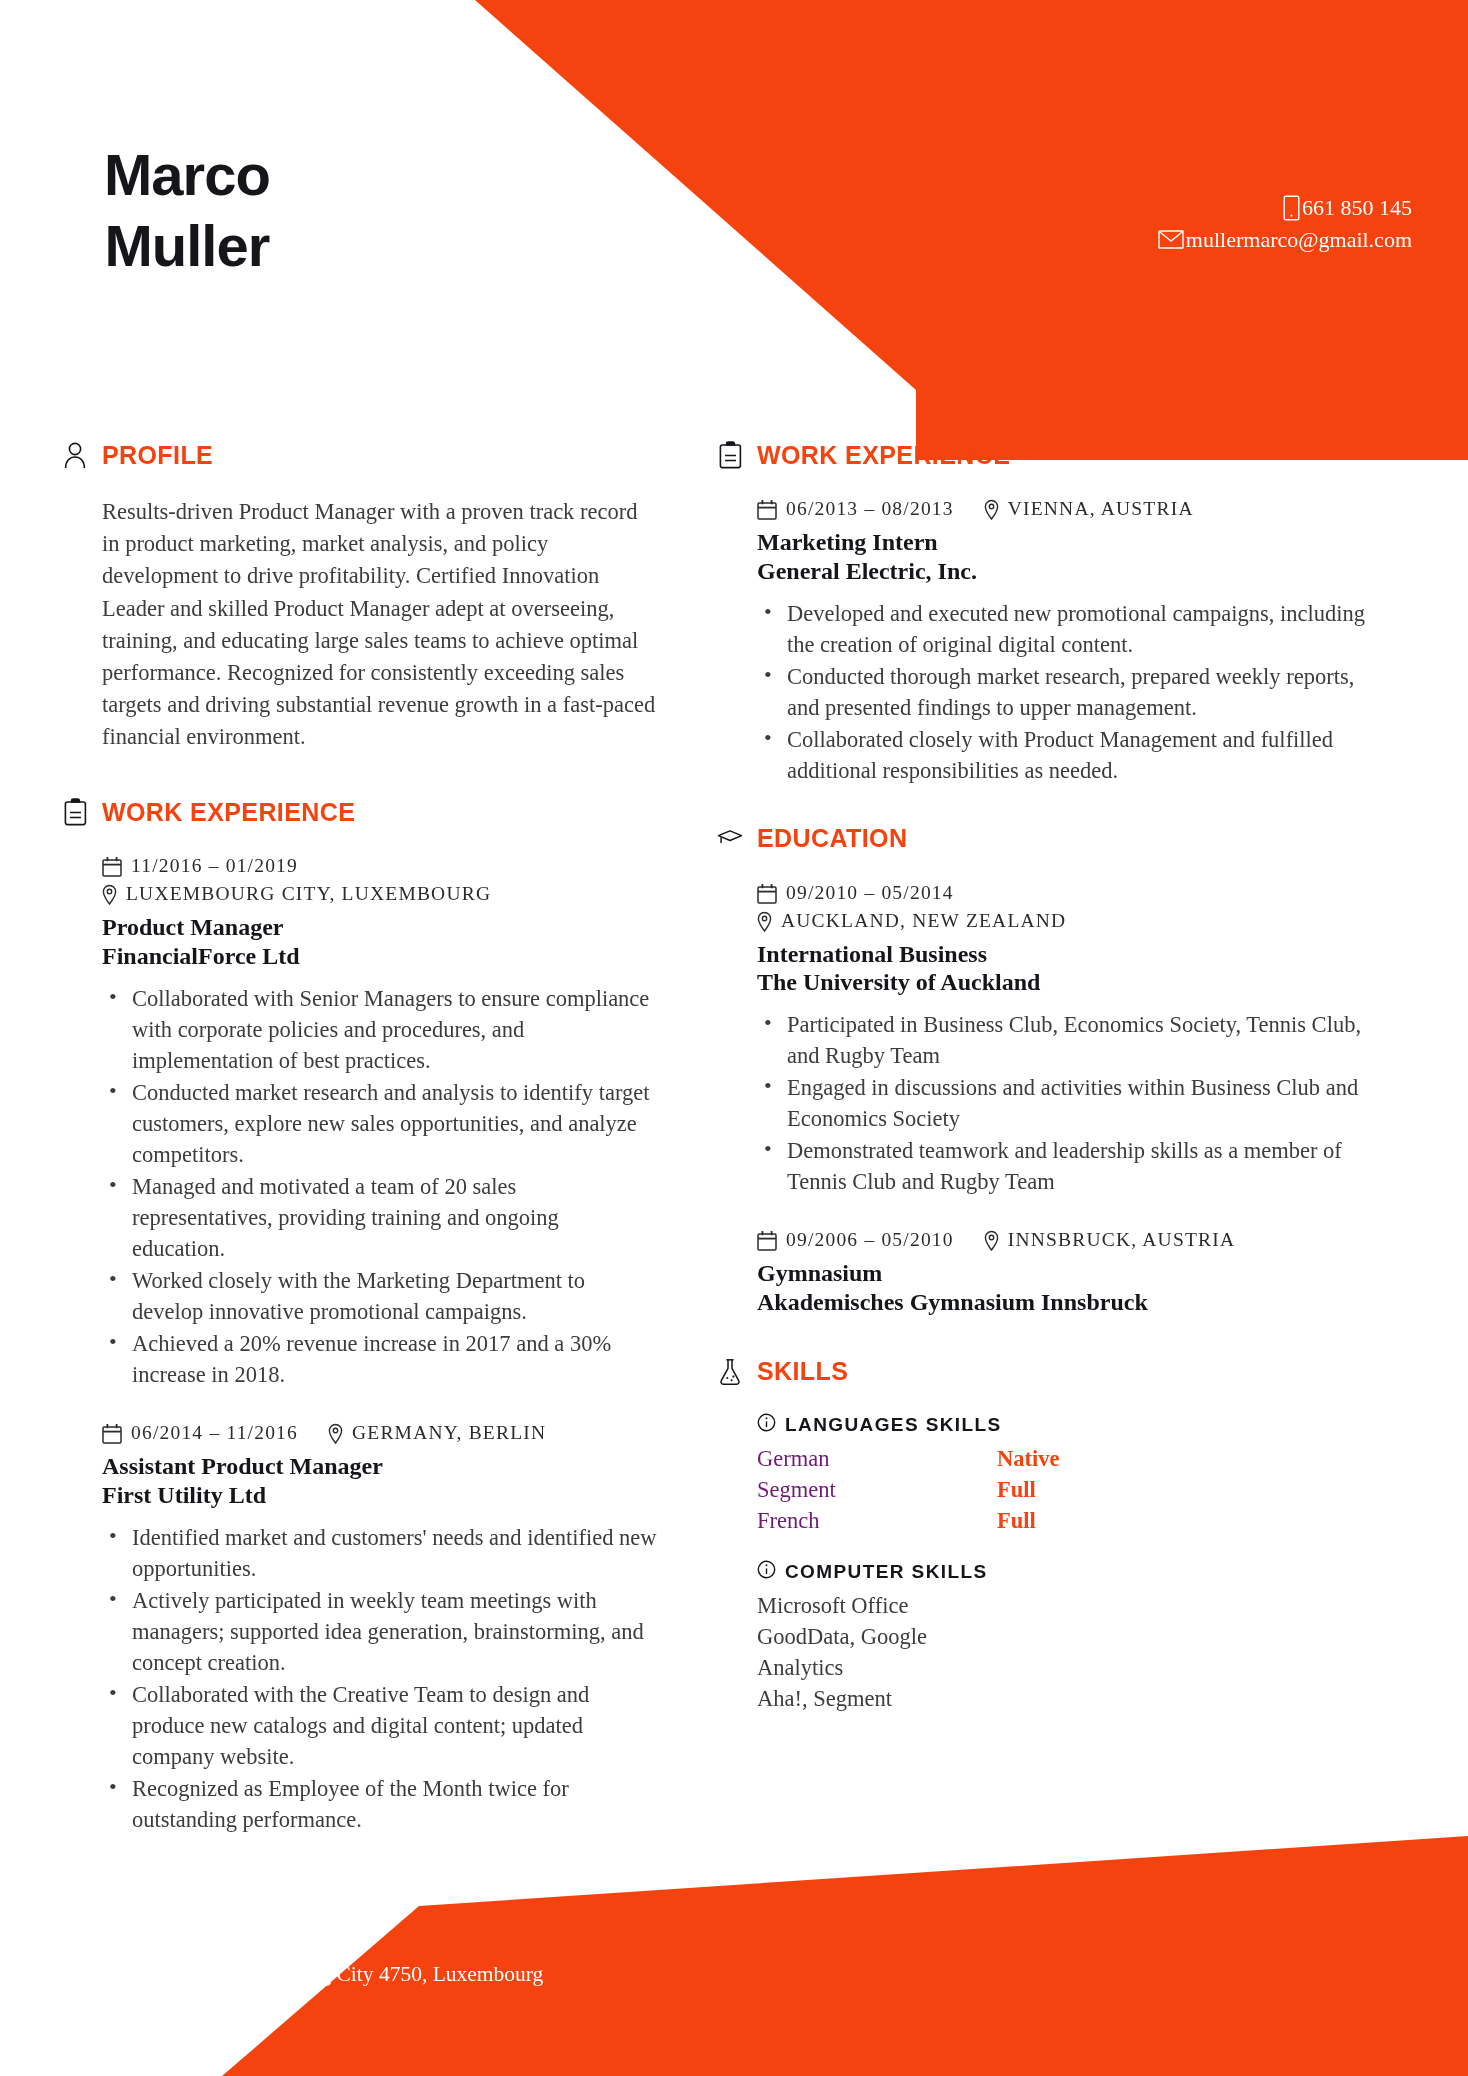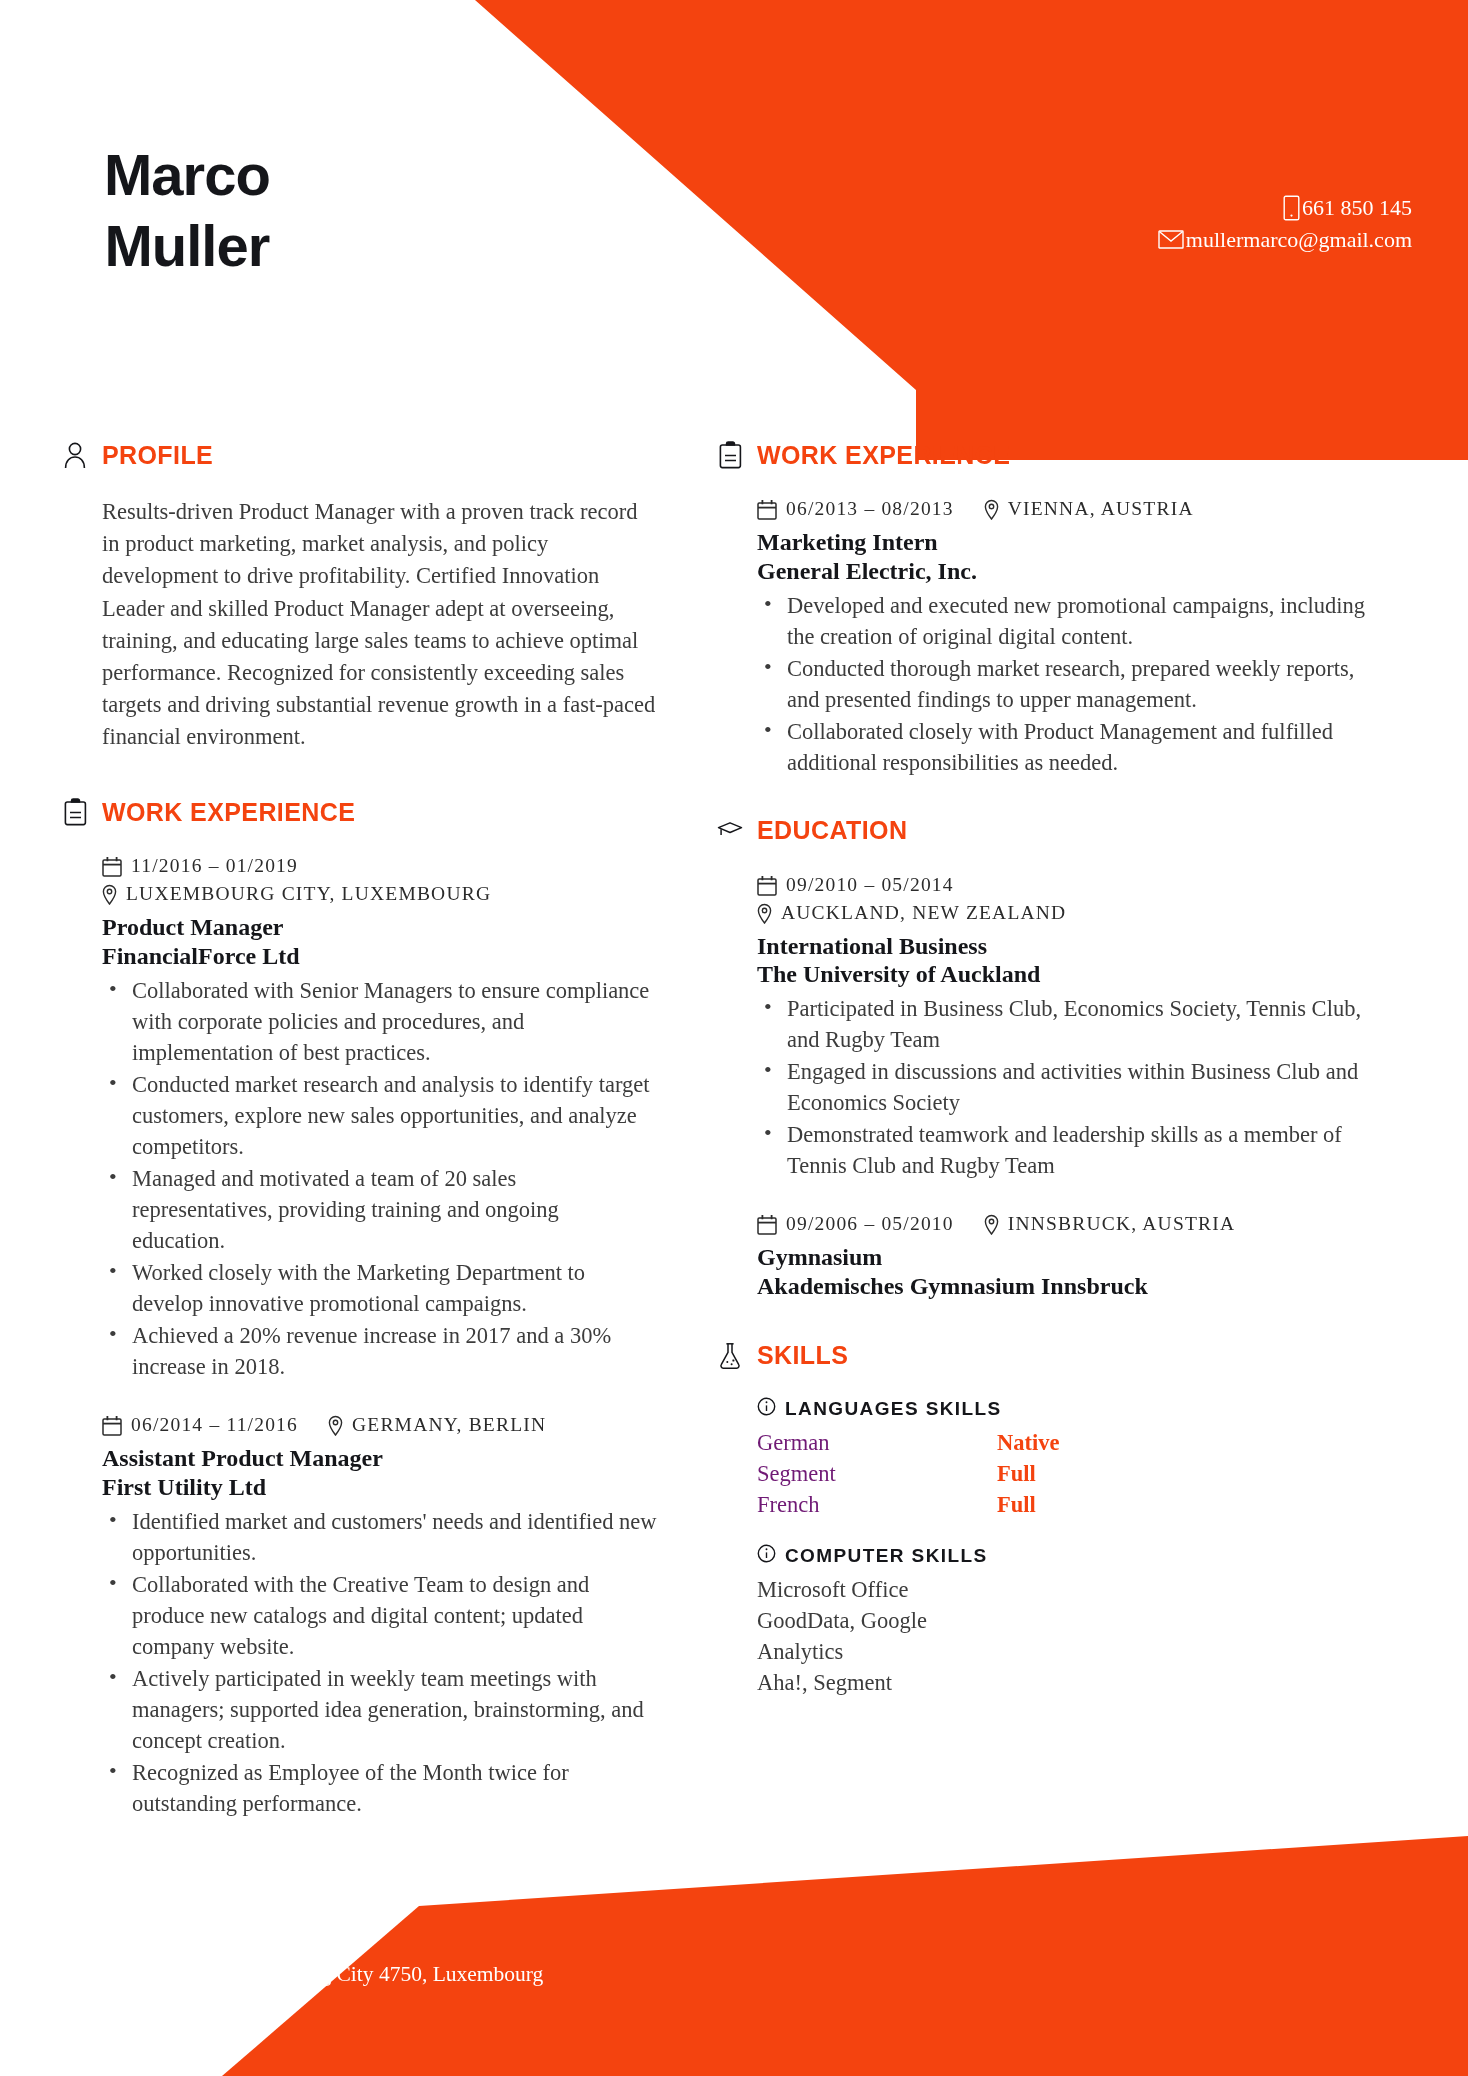--- a/index.html
+++ b/index.html
@@ -121,21 +121,21 @@
     line-height: 1.2;
     margin-top: 5px;
   }
   .ent-org {
     font-family: "Liberation Serif", serif;
     font-weight: bold;
     font-size: 24px;
     color: #15161a;
     line-height: 1.2;
   }
-  ul.bullets { list-style: none; margin-top: 4px; }
+  ul.bullets { list-style: none; margin-top: 12px; }
   ul.bullets li {
     position: relative;
     padding-left: 30px;
     font-size: 22.5px;
     line-height: 1.38;
     color: #3c3c3c;
     margin-bottom: 1px;
   }
   ul.bullets li::before {
     content: "\2022";
@@ -326,22 +326,22 @@
                   <path d="M7.5 20 C7.5 20 13.6 12.2 13.6 7.6 A6.1 6.1 0 0 0 1.4 7.6 C1.4 12.2 7.5 20 7.5 20 Z"></path>
                   <circle cx="7.5" cy="7.5" r="2.2"></circle>
                 </svg>
               </span>
               <span>GERMANY, BERLIN</span>
             </div>
             <div class="ent-title">Assistant Product Manager</div>
             <div class="ent-org">First Utility Ltd</div>
             <ul class="bullets">
               <li>Identified market and customers' needs and identified new opportunities.</li>
+              <li>Actively participated in weekly team meetings with managers; supported idea generation, brainstorming, and concept creation.</li>
               <li>Collaborated with the Creative Team to design and produce new catalogs and digital content; updated company website.</li>
-              <li>Actively participated in weekly team meetings with managers; supported idea generation, brainstorming, and concept creation.</li>
               <li>Recognized as Employee of the Month twice for outstanding performance.</li>
             </ul>
           </div>
         </div>
     </div>
 
   </div>
 
   <div class="col-right">
 

